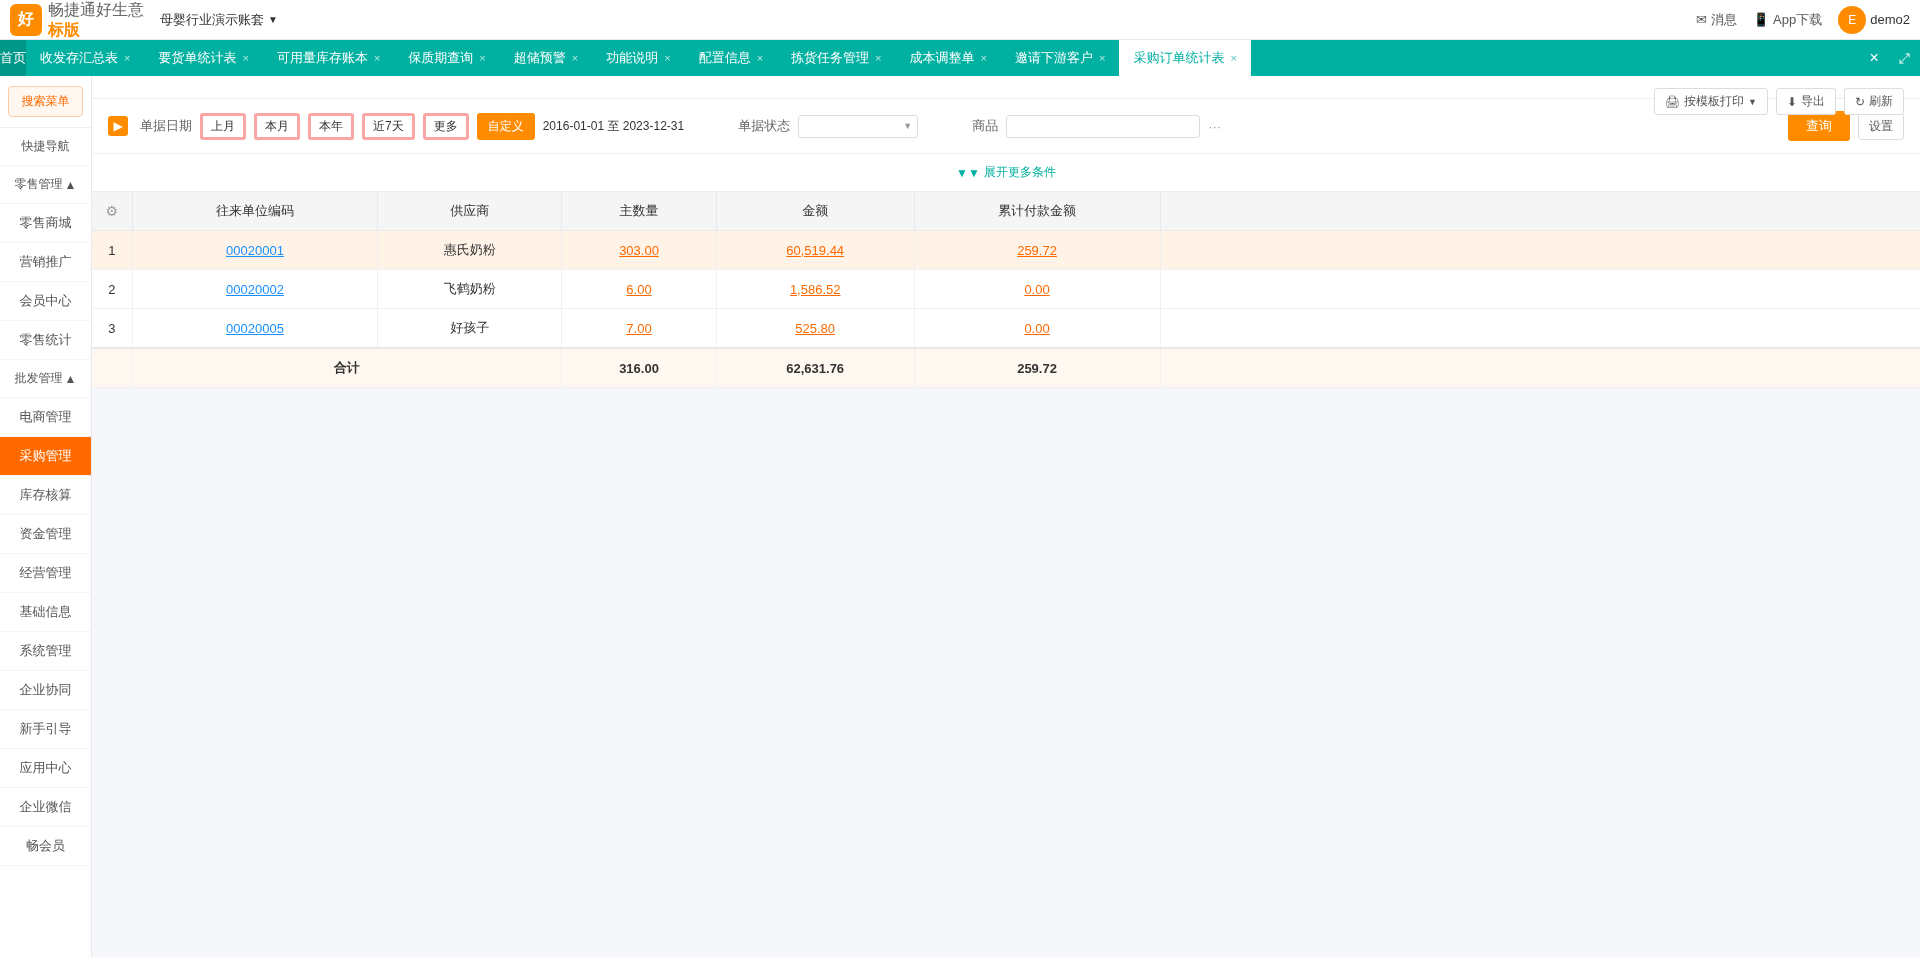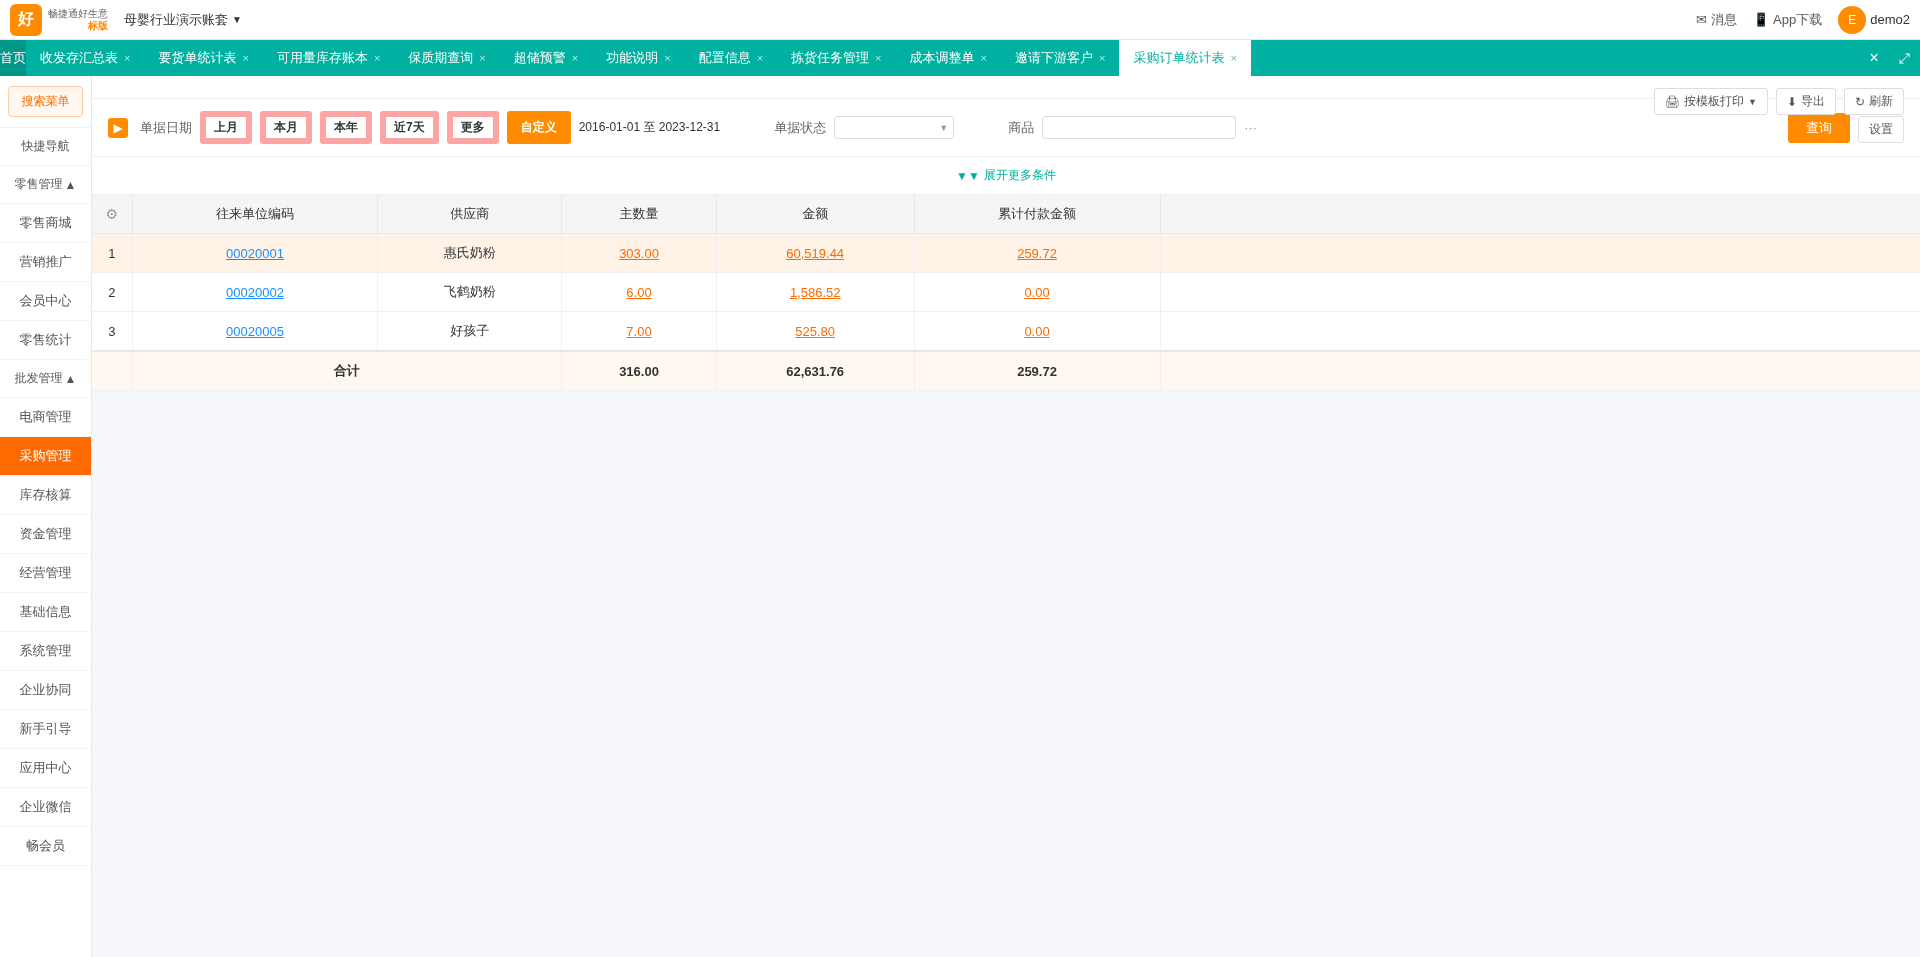--- a/index.html
+++ b/index.html
@@ -3,21 +3,21 @@
   <meta charset="utf-8">
   <style>
     * { margin: 0; padding: 0; box-sizing: border-box; }
     body { font-family: 'Microsoft YaHei', Arial, sans-serif; font-size: 13px; background: #f5f5f5; width: 1920px; min-height: 957px; overflow-x: hidden; }
 
     
     .top-bar { height: 40px; background: #fff; display: flex; align-items: center; padding: 0 10px; border-bottom: 1px solid #e8e8e8; justify-content: space-between; }
     .top-bar-left { display: flex; align-items: center; gap: 8px; }
     .logo-area { display: flex; align-items: center; gap: 6px; }
     .logo-icon { width: 32px; height: 32px; background: #ff8c00; border-radius: 6px; display: flex; align-items: center; justify-content: center; color: white; font-size: 16px; font-weight: bold; }
-    .logo-text { font-size: 10px; color: #666; line-height: 1.2; text-align: right; }
+    .logo-text { font-size: 16px; color: #666; line-height: 1.2; }
     .workspace-selector { display: flex; align-items: center; gap: 4px; color: #333; font-size: 13px; cursor: pointer; padding: 4px 8px; border-radius: 4px; }
     .top-bar-right { display: flex; align-items: center; gap: 16px; }
     .top-bar-icon-btn { display: flex; align-items: center; gap: 4px; color: #555; cursor: pointer; font-size: 13px; }
     .avatar { width: 28px; height: 28px; border-radius: 50%; background: #ff8c00; display: flex; align-items: center; justify-content: center; color: white; font-size: 12px; }
     .user-name { color: #333; font-size: 13px; }
 
     
     .nav-tabs { height: 36px; background: #00b0a0; display: flex; align-items: center; padding: 0 0; overflow: hidden; }
     .nav-tab { height: 36px; padding: 10px 14px; display: flex; align-items: center; color: #fff; font-size: 13px; cursor: pointer; white-space: nowrap; position: relative; flex-shrink: 0; }
     .nav-tab.home { background: #009688; padding: 0 0; }
@@ -34,21 +34,21 @@
     .sidebar { width: 92px; background: #fff; border-right: 1px solid #e8e8e8; display: flex; flex-direction: column; overflow-y: auto; flex-shrink: 0; }
     .sidebar-search { padding: 10px 8px; border-bottom: 1px solid #f0f0f0; }
     .sidebar-search-btn { width: 100%; padding: 6px 4px; background: #fff7f0; border: 1px solid #ffcba4; border-radius: 4px; color: #ff6a00; font-size: 12px; cursor: pointer; text-align: center; }
     .sidebar-item { padding: 10px 4px; text-align: center; color: #555; font-size: 13px; cursor: pointer; border-bottom: 1px solid #f5f5f5; position: relative; }
     .sidebar-item.active { background: #ff6a00; color: #fff; }
     .sidebar-nav-label { font-size: 12px; display: flex; align-items: center; justify-content: center; gap: 2px; }
 
     
     .content { flex: 1; background: #f5f7fa; overflow: auto; }
     .page-title { font-size: 16px; font-weight: bold; color: #333; margin-bottom: 10px; }
-    .date-quick-btn { padding: 2px 8px; border: 6px solid #fca5a5; border-radius: 3px; background: #fff; color: #333; font-size: 12px; cursor: pointer; font-weight: bold; }
+    .date-quick-btn { padding: 2px 8px; border: 3px solid #fca5a5; border-radius: 3px; background: #fff; color: #333; font-size: 12px; cursor: pointer; }
     .date-quick-btn.custom { background: #ff8c00; color: #fff; border-color: #ff8c00; border-radius: 3px; }
     .date-range { color: #333; font-size: 12px; }
     .filter-select { border: 1px solid #ddd; border-radius: 3px; padding: 3px 24px 3px 8px; font-size: 13px; color: #333; background: #fff; appearance: none; cursor: pointer; min-width: 120px; position: relative; }
     .select-wrapper { position: relative; display: inline-flex; align-items: center; }
     .select-wrapper::after { content: '▼'; position: absolute; right: 6px; font-size: 9px; color: #999; pointer-events: none; }
     .filter-input { border: 1px solid #ddd; border-radius: 3px; padding: 3px 8px; font-size: 13px; color: #333; min-width: 180px; }
     .expand-btn { padding: 4px 12px; color: #00b0a0; cursor: pointer; font-size: 12px; display: flex; align-items: center; gap: 4px; }
     .btn-print { background: #fff; border: 1px solid #ddd; border-radius: 3px; padding: 4px 10px; font-size: 12px; color: #555; cursor: pointer; display: flex; align-items: center; gap: 4px; }
     .btn-export { background: #fff; border: 1px solid #ddd; border-radius: 3px; padding: 4px 10px; font-size: 12px; color: #555; cursor: pointer; display: flex; align-items: center; gap: 4px; }
     .btn-refresh { background: #fff; border: 1px solid #ddd; border-radius: 3px; padding: 4px 10px; font-size: 12px; color: #555; cursor: pointer; display: flex; align-items: center; gap: 4px; }
@@ -290,21 +290,21 @@
         </div>
 
         <div style="width:30px;"></div>
 
         <div class="filter-group">
           <span class="filter-group-label">商品</span>
           <input class="filter-input" type="text" style="">
           <span style="color:#999;cursor:pointer;">···</span>
         </div>
 
-        <div style="margin-left:auto; display:flex; align-items:flex-end; gap:8px;">
+        <div style="margin-left:auto; display:flex; align-items:center; gap:8px;">
           <button class="btn-query">查询</button>
           <button class="btn-settings">设置</button>
         </div>
       </div>
 
       <div class="more-filters-row">
         <div class="expand-btn">
           <span>▼▼</span>
           <span>展开更多条件</span>
         </div>

